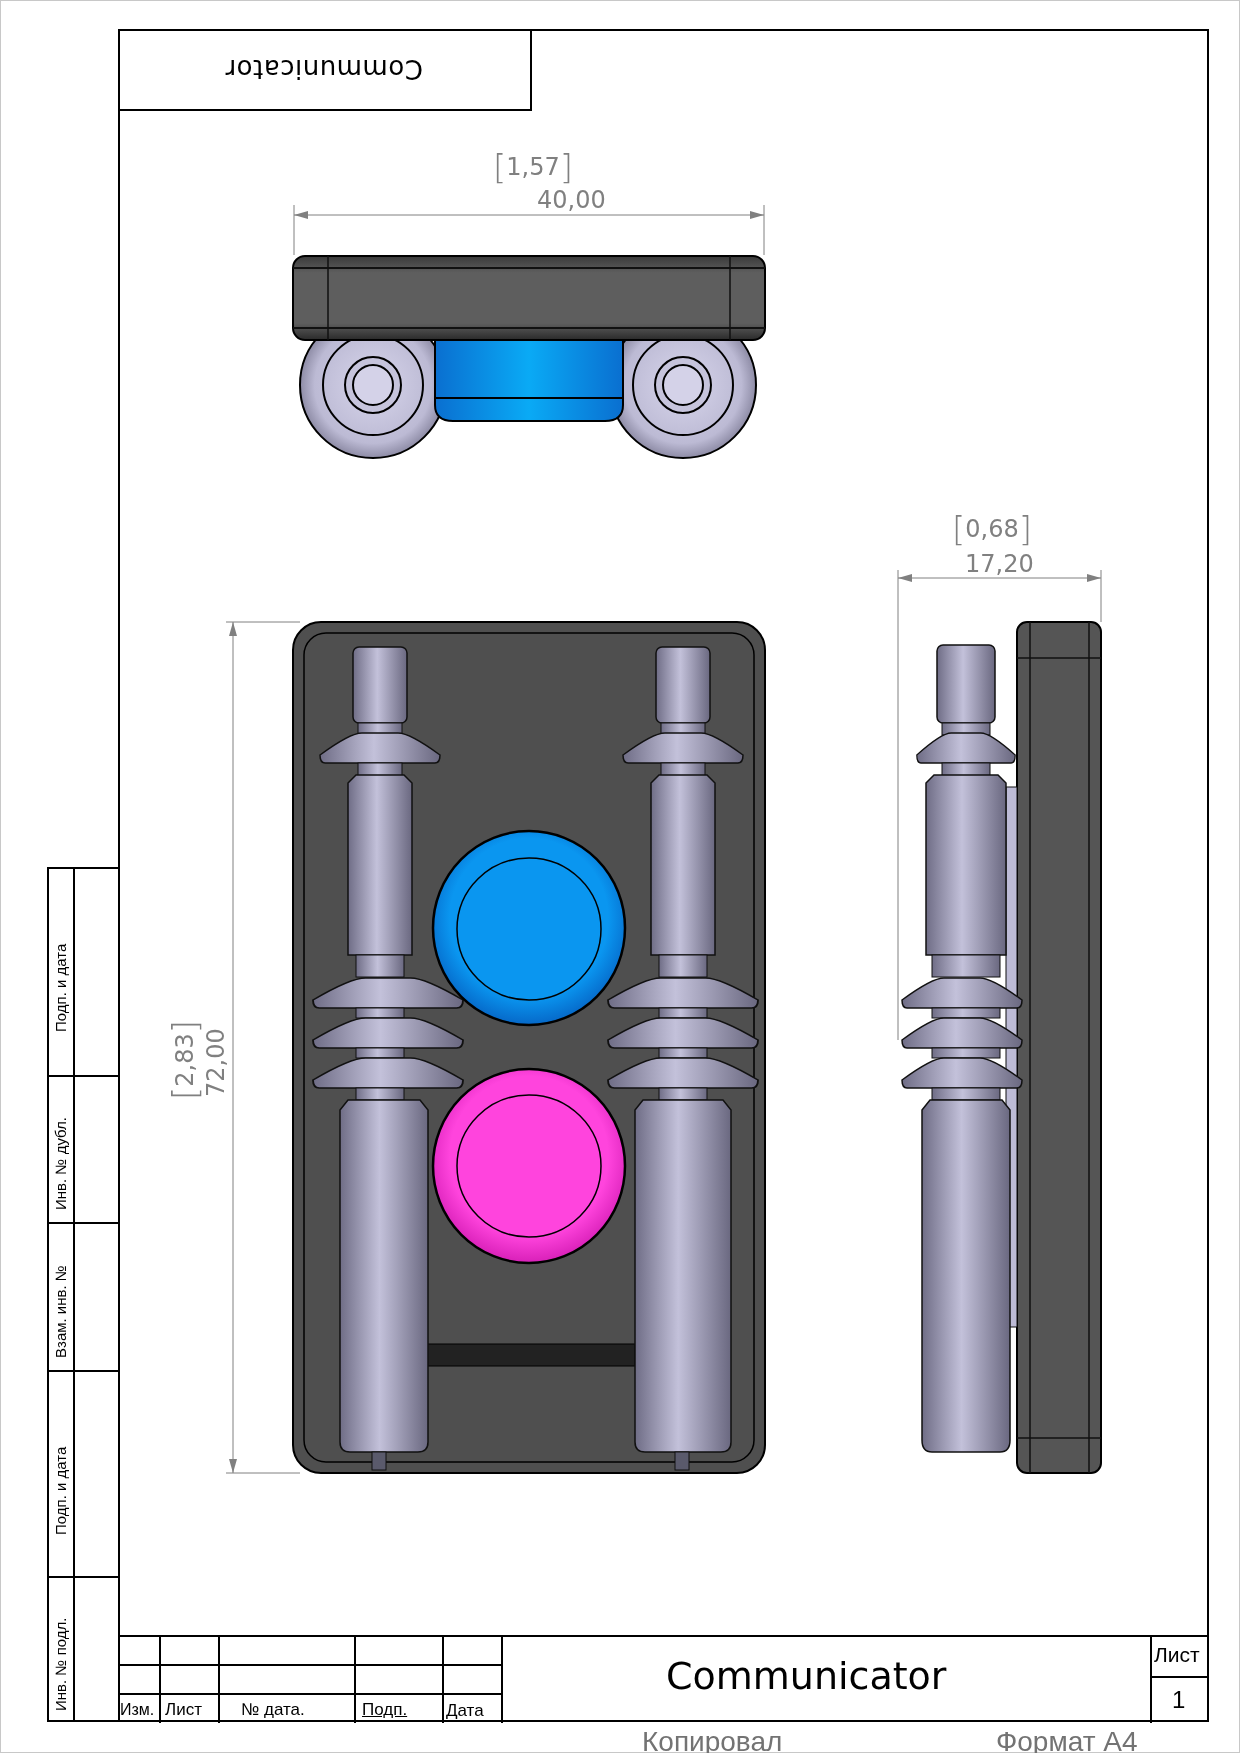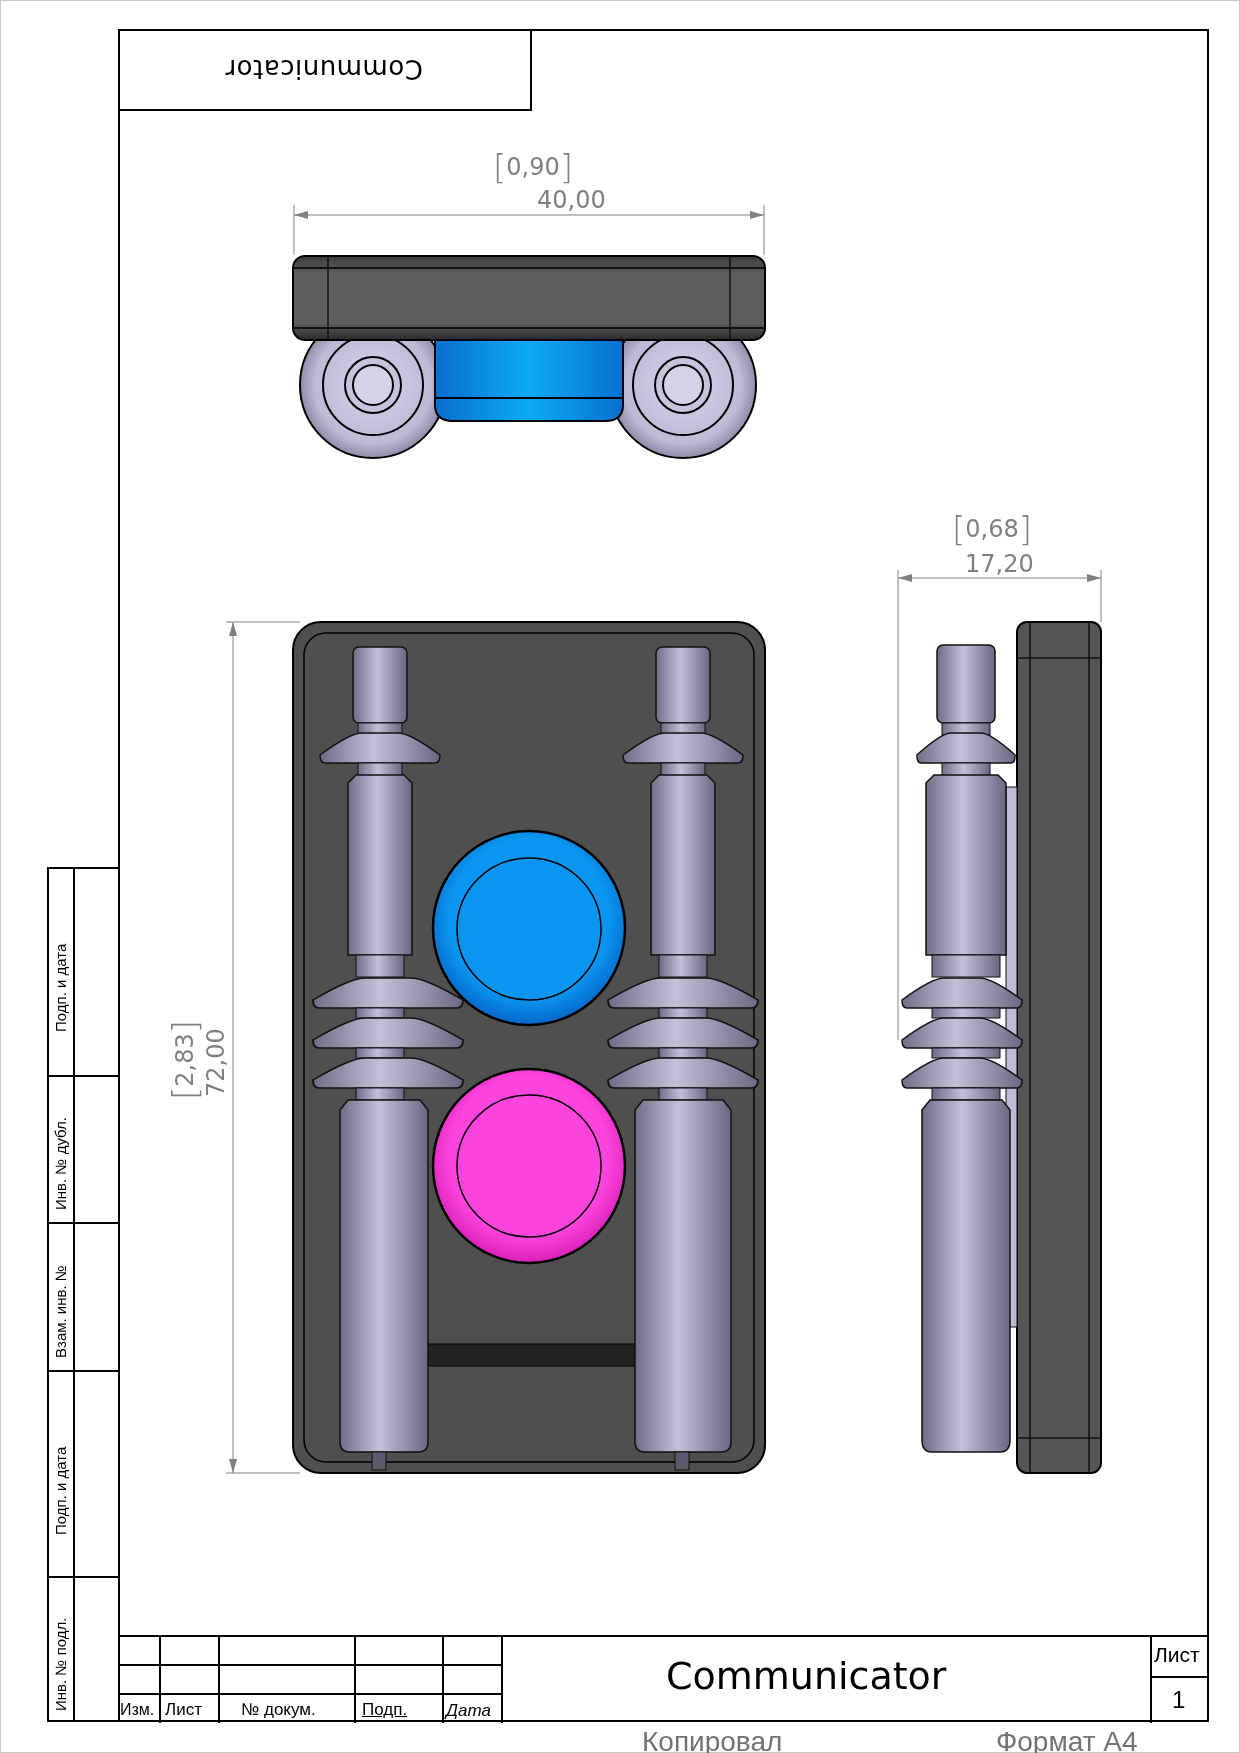--- a/index.html
+++ b/index.html
@@ -202,21 +202,21 @@
       <rect x="-34" y="1048" width="68" height="10" fill="url(#metalH)" stroke="#111" stroke-width="1"></rect>
       <g transform="translate(-4,1080) scale(1.0,1)">
           <use href="#shed"></use>
         </g>
       <rect x="-34" y="1088" width="68" height="12" fill="url(#metalH)" stroke="#111" stroke-width="1"></rect>
       <path d="M-44 1110 L-36 1100 L36 1100 L44 1110 L44 1440 Q44 1452 34 1452 L-34 1452 Q-44 1452 -44 1440 Z" fill="url(#metalH)" stroke="#111" stroke-width="1.5"></path>
     </g>
   </g>
 </svg>
 
-<div class="dim-bracket" style="left:493px;top:150px;"><span class="br">[</span><span>0,90</span><span class="br">]</span></div>
+<div class="dim-bracket" style="left:493px;top:150px;"><span class="br">[</span><span>1,57</span><span class="br">]</span></div>
 <div class="dim-text" style="left:496px;top:188px;margin-left:41px;">40,00</div>
 
 <div class="dim-bracket" style="left:952px;top:512px;"><span class="br">[</span><span>0,68</span><span class="br">]</span></div>
 <div class="dim-text" style="left:965px;top:552px;">17,20</div>
 
 <div class="dim-bracket vert" style="left:168px;top:1100px;"><span class="br">[</span><span>2,83</span><span class="br">]</span></div>
 <div class="dim-text vert" style="left:204px;top:1097px;">72,00</div>
 
 <div class="left-strip">
   <div class="strip-cell" style="top:0;height:208px;">
@@ -248,23 +248,23 @@
   <div class="tb-line-h" style="left:1032px;top:41px;width:59px;"></div>
   <div class="tb-line-v" style="left:41px;top:0;height:88px;"></div>
   <div class="tb-line-v" style="left:100px;top:0;height:88px;"></div>
   <div class="tb-line-v" style="left:236px;top:0;height:88px;"></div>
   <div class="tb-line-v" style="left:324px;top:0;height:88px;"></div>
   <div class="tb-line-v" style="left:383px;top:0;height:88px;"></div>
   <div class="tb-line-v" style="left:1032px;top:0;height:88px;"></div>
 
   <span class="tb-label" style="left:2px;top:66px;font-size:16px;">Изм.</span>
   <span class="tb-label" style="left:47px;top:65px;">Лист</span>
-  <span class="tb-label" style="left:123px;top:65px;">№ докум.</span>
+  <span class="tb-label" style="left:123px;top:65px;">№ дата.</span>
   <span class="tb-label" style="left:244px;top:65px;text-decoration:underline;">Подп.</span>
-  <span class="tb-label" style="left:328px;top:66px;font-style:italic;">Дата</span>
+  <span class="tb-label" style="left:328px;top:66px;">Дата</span>
 
   <span class="tb-title" style="left:548px;top:19px;">Communicator</span>
   <span class="tb-label" style="left:1036px;top:8px;font-size:21px;">Лист</span>
   <span class="tb-label" style="left:1054px;top:51px;font-size:24px;">1</span>
 </div>
 
 <span class="under-label" style="left:642px;top:1726px;">Копировал</span>
 <span class="under-label" style="left:996px;top:1726px;">Формат А4</span>
 
 </body></html>

